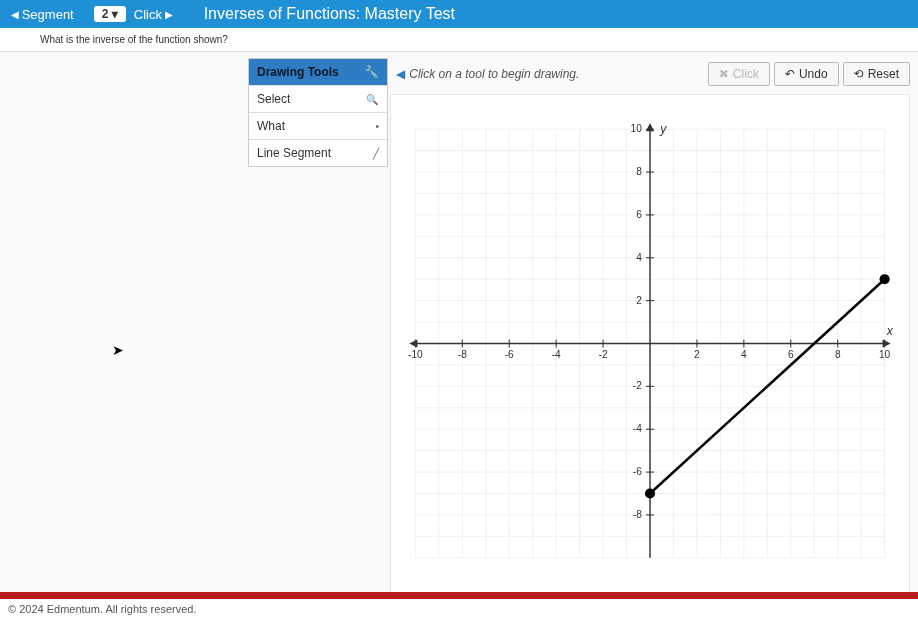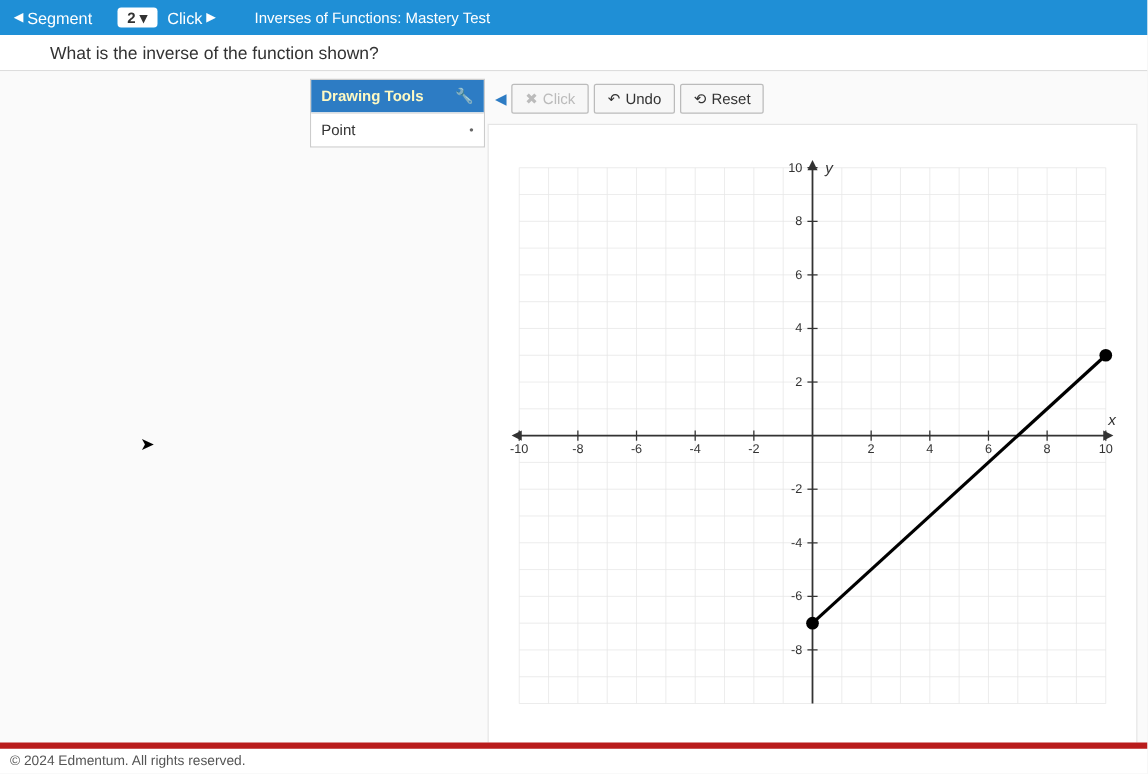--- a/index.html
+++ b/index.html
@@ -31,27 +31,27 @@
     background: #fff;
     color: #333;
     border-radius: 3px;
     padding: 1px 8px;
     margin: 0 8px;
     font-size: 12px;
     font-weight: bold;
   }
   .title {
     margin-left: 16px;
-    font-size: 12px;
+    font-size: 16px;
     font-weight: 500;
   }
   .question-bar {
     background: #fff;
     padding: 6px 40px;
-    font-size: 14px;
+    font-size: 10px;
     color: #333;
     border-bottom: 1px solid #ddd;
   }
   .workspace {
     display: flex;
     height: calc(100% - 28px - 30px - 20px);
     background: #fafafa;
   }
   .left-gap { width: 248px; background: #fafafa; position: relative; }
   .cursor-arrow {
@@ -62,21 +62,21 @@
   .tools {
     width: 140px;
     border: 1px solid #ccc;
     background: #fff;
     font-size: 12px;
     align-self: flex-start;
     margin-top: 6px;
   }
   .tools-header {
     background: #2d7cc4;
-    color: #fef9c3;
+    color: #0f172a;
     padding: 6px 8px;
     font-weight: bold;
     display: flex;
     justify-content: space-between;
     align-items: center;
     font-size: 12px;
   }
   .tool-row {
     padding: 6px 8px;
     border-top: 1px solid #ddd;
@@ -124,21 +124,21 @@
   }
   svg.graph { width: 100%; height: 100%; display: block; }
   .footer {
     position: absolute;
     bottom: 0; left: 0;
     font-size: 11px;
     color: #555;
     padding: 4px 8px;
     background: #fff;
     width: 100%;
-    border-top: 5px solid #b91c1c;
+    border-top: 7px solid #b91c1c;
   }
   .chev { font-size: 10px; margin: 0 3px; }
 </style>
 </head>
 <body>
 
 <div class="top-bar">
   <span class="nav-prev">
     <span class="chev">◀</span>
     <span>Segment</span>
@@ -157,28 +157,37 @@
   <div class="left-gap">
     <span class="cursor-arrow">➤</span>
   </div>
 
   <div class="tools">
     <div class="tools-header">
       <span>Drawing Tools</span>
       <span>🔧</span>
     </div>
     <div class="tool-row">
-      <span>Point</span>
+      <span>Select</span>
+      <span class="tool-icon">🔍</span>
+    </div>
+    <div class="tool-row">
+      <span>What</span>
       <span class="tool-icon">•</span>
+    </div>
+    <div class="tool-row">
+      <span>Line Segment</span>
+      <span class="tool-icon">╱</span>
     </div>
   </div>
 
   <div class="canvas-area">
     <div class="canvas-header">
       <span style="color:#2d7cc4;">◀</span>
+      <span class="hint">Click on a tool to begin drawing.</span>
       <span class="btn disabled">
         <span>✖</span>
         <span>Click</span>
       </span>
       <span class="btn">
         <span>↶</span>
         <span>Undo</span>
       </span>
       <span class="btn">
         <span>⟲</span>

